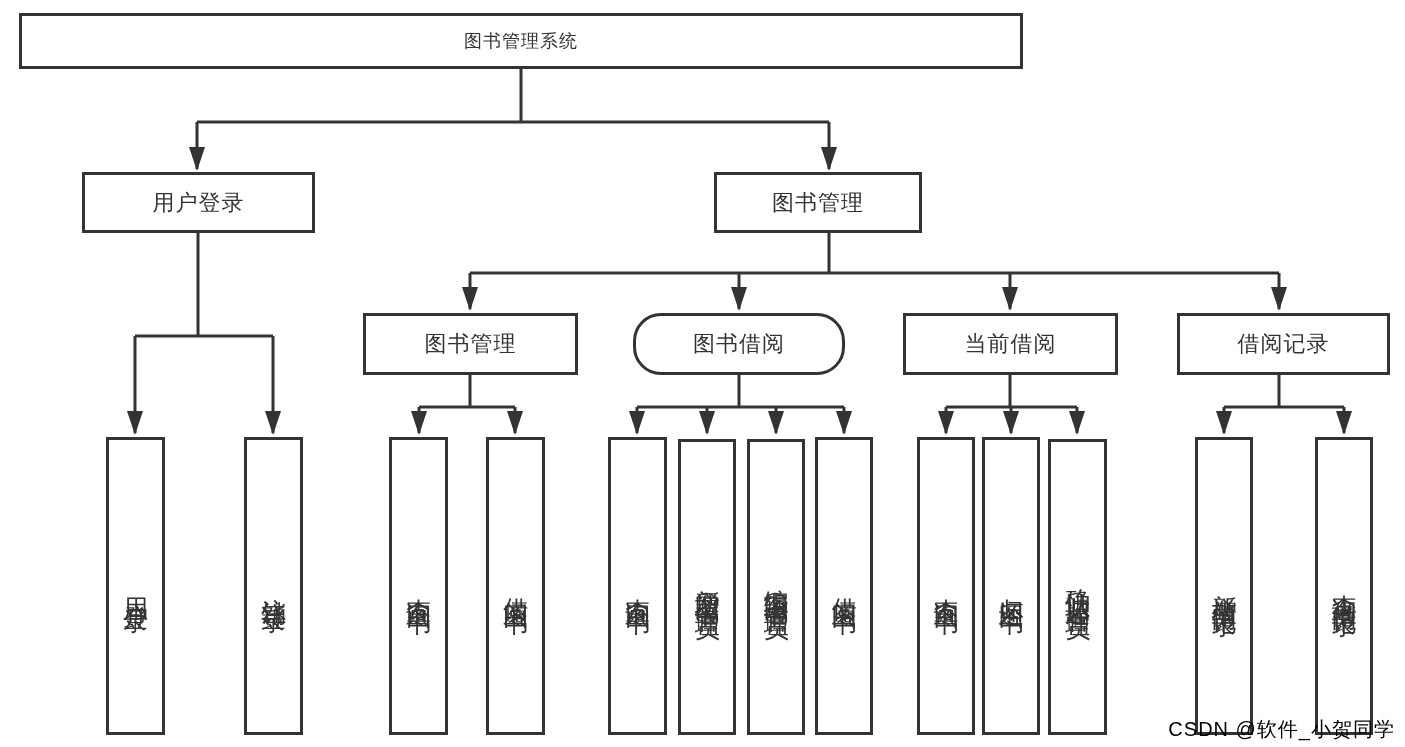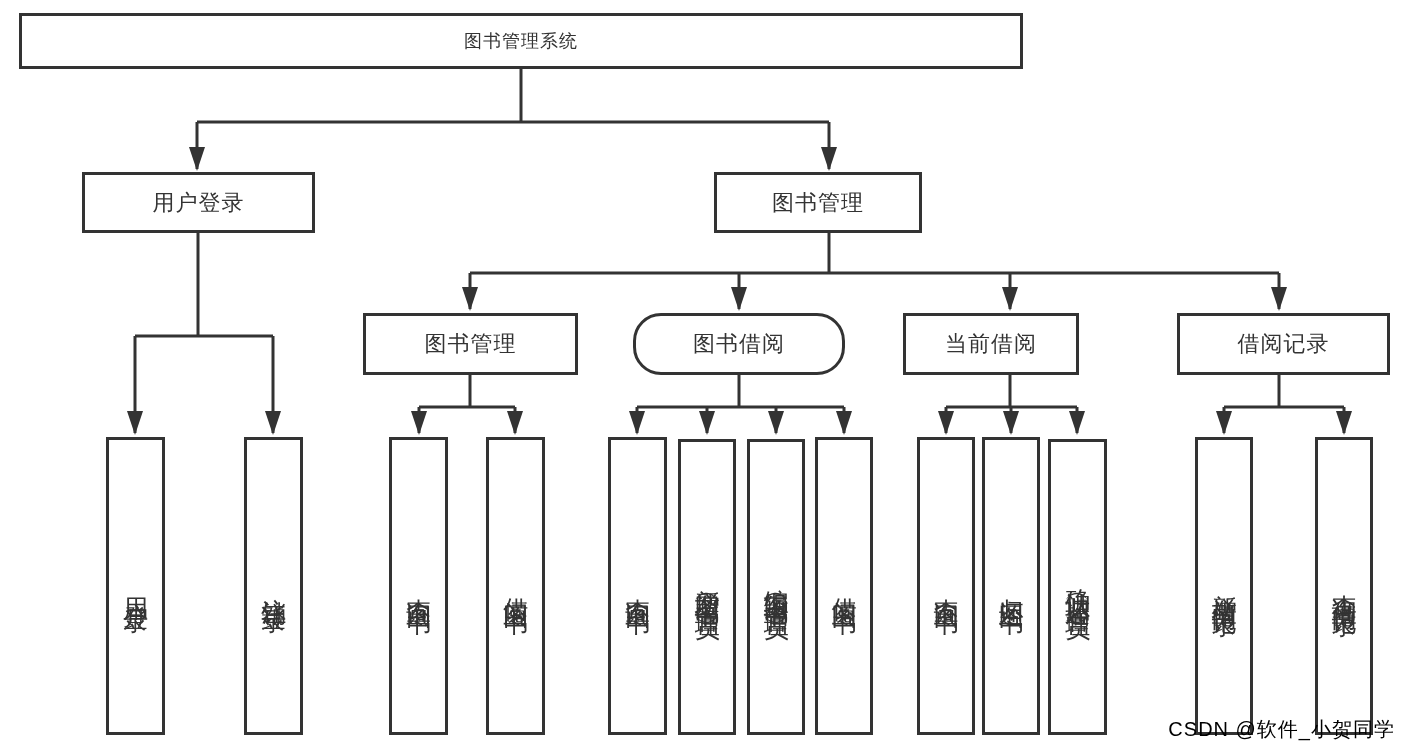--- a/index.html
+++ b/index.html
@@ -92,21 +92,21 @@
   <div class="node hnode" style="left:714px;top:172px;width:208px;height:61px;text-align:center;">
     <span>图书管理</span>
   </div>
 
   <div class="node hnode" style="left:363px;top:313px;width:215px;height:62px;">
     <span>图书管理</span>
   </div>
   <div class="node hnode" style="left:633px;top:313px;width:212px;height:62px;border-radius:28px;">
     <span>图书借阅</span>
   </div>
-  <div class="node hnode" style="left:903px;top:313px;width:176px;height:62px;">
+  <div class="node hnode" style="left:903px;top:313px;width:215px;height:62px;">
     <span>当前借阅</span>
   </div>
   <div class="node hnode" style="left:1177px;top:313px;width:213px;height:62px;">
     <span>借阅记录</span>
   </div>
 
   <div class="node leaf" style="left:106px;top:437px;width:59px;height:298px;">
     <span>用户登录</span>
   </div>
   <div class="node leaf" style="left:244px;top:437px;width:59px;height:298px;">

